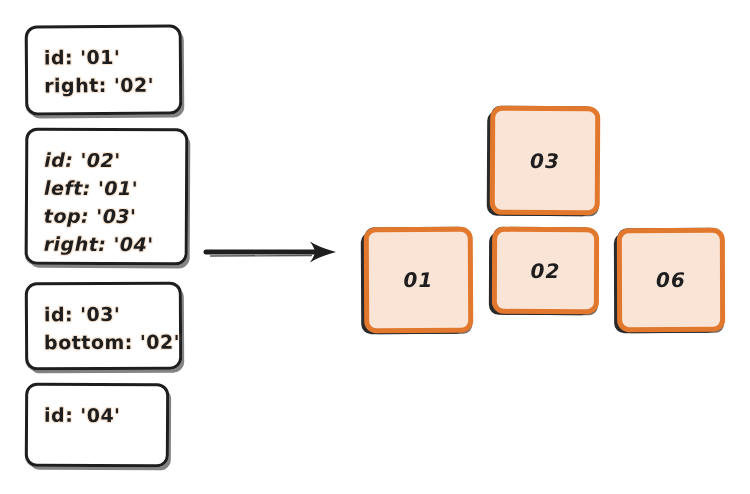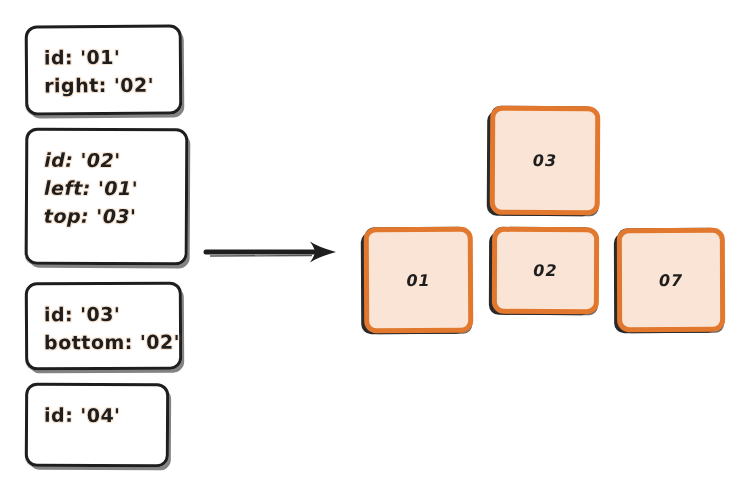--- a/index.html
+++ b/index.html
@@ -59,21 +59,21 @@
     border-radius: 12px;
     background: #f9e4d5;
     box-shadow: -5px 3px 0 -2px #2a2a2a,
                 -2px -3px 0 -3px rgba(40,40,40,0.8),
                 2px 4px 0 -3px rgba(40,40,40,0.7);
     display: flex;
     align-items: center;
     justify-content: center;
   }
   .node .label {
-    font-size: 16px;
+    font-size: 20px;
     font-weight: 700;
     font-style: italic;
     color: #1e1e1e;
     letter-spacing: 1px;
   }
   #node-03 { left: 490px; top: 106px; width: 110px; height: 109px; transform: rotate(0.3deg); }
   #node-01 { left: 364px; top: 227px; width: 109px; height: 106px; transform: rotate(-0.3deg); }
   #node-02 { left: 492px; top: 227px; width: 107px; height: 87px; transform: rotate(0.2deg); }
   #node-04 { left: 617px; top: 228px; width: 108px; height: 104px; transform: rotate(-0.2deg); }
 </style>
@@ -84,20 +84,21 @@
 
   <div class="defcard" id="card-01">
     <div class="line">id: '01'</div>
     <div class="line">right: '02'</div>
   </div>
 
   <div class="defcard" id="card-02">
     <div class="line">id: '02'</div>
     <div class="line">left: '01'</div>
     <div class="line">top: '03'</div>
+    <div class="line">right: '04'</div>
   </div>
 
   <div class="defcard" id="card-03">
     <div class="line">id: '03'</div>
     <div class="line">bottom: '02'</div>
   </div>
 
   <div class="defcard" id="card-04">
     <div class="line">id: '04'</div>
   </div>
@@ -113,16 +114,16 @@
   <div class="node" id="node-03">
     <span class="label">03</span>
   </div>
   <div class="node" id="node-01">
     <span class="label">01</span>
   </div>
   <div class="node" id="node-02">
     <span class="label">02</span>
   </div>
   <div class="node" id="node-04">
-    <span class="label">07</span>
+    <span class="label">06</span>
   </div>
 
 </div>
 
 </body></html>

